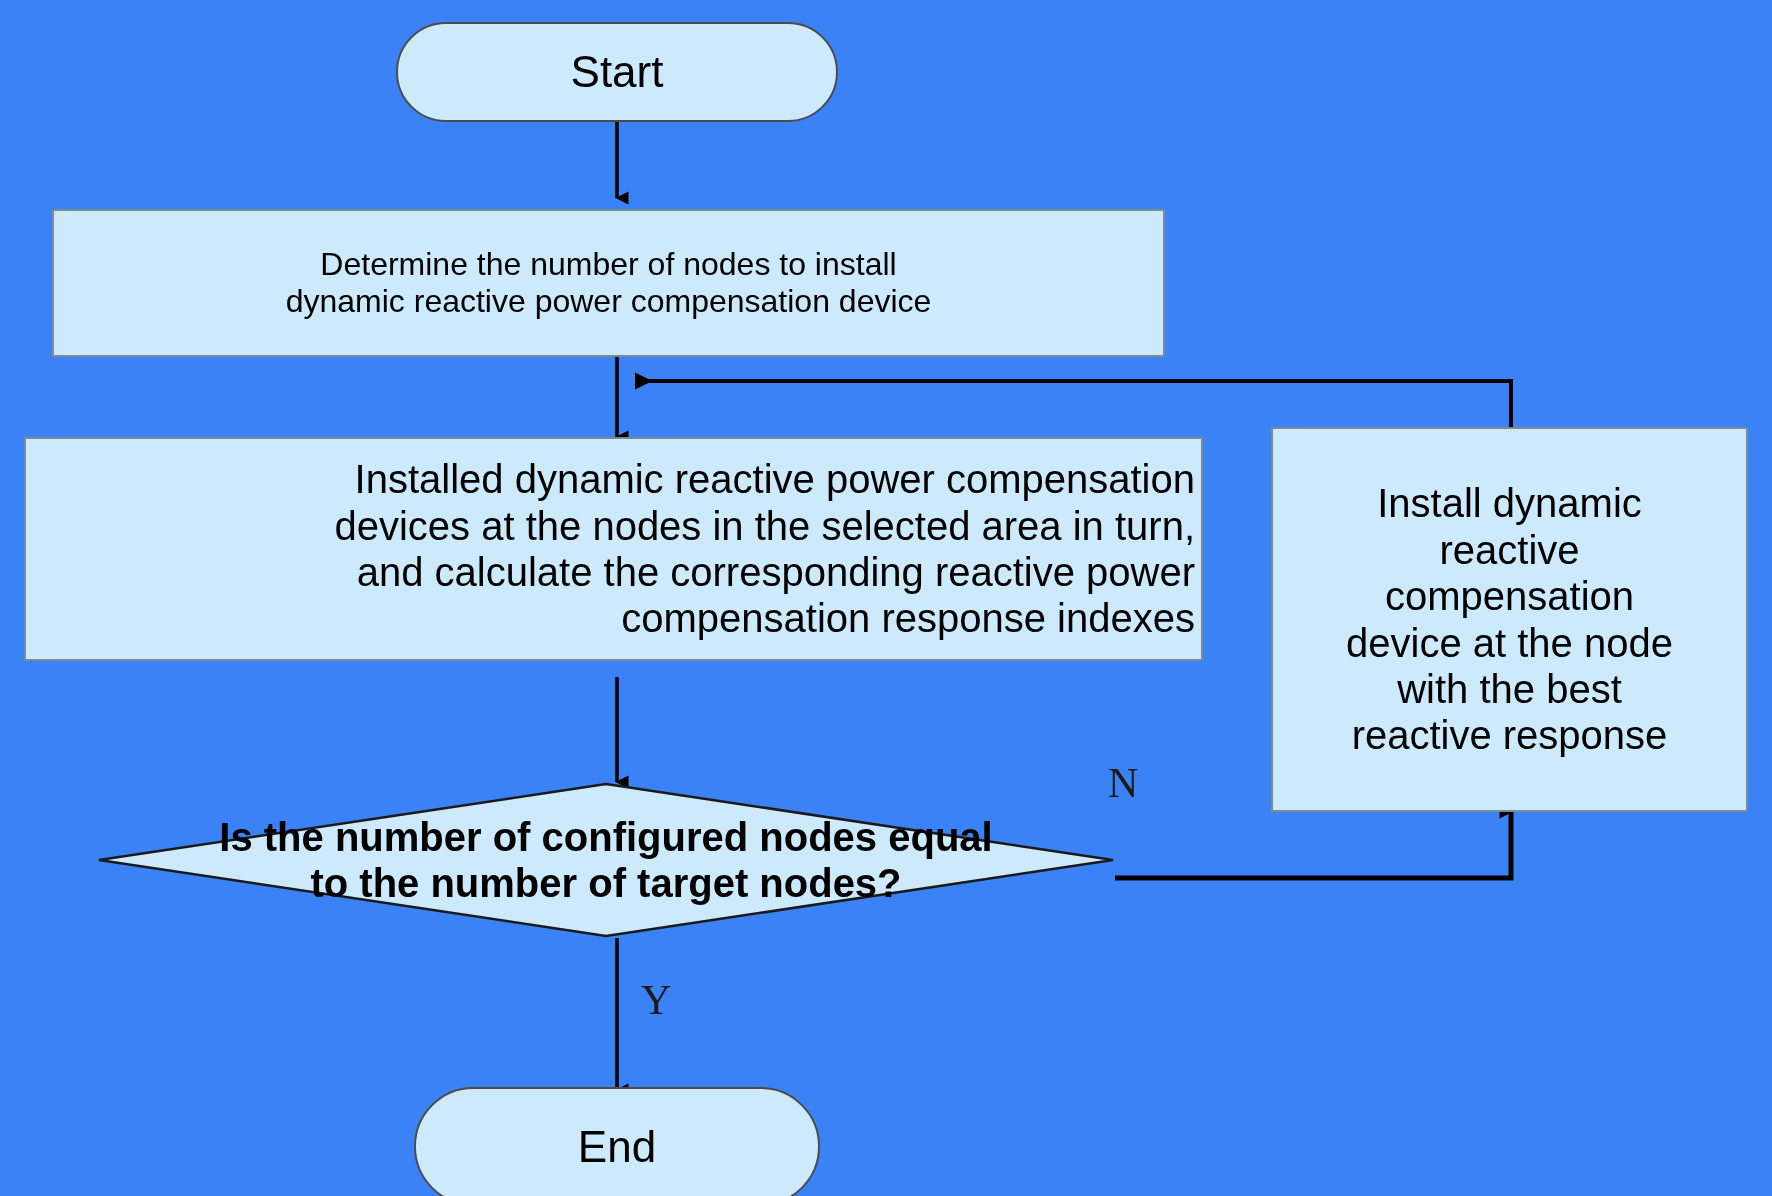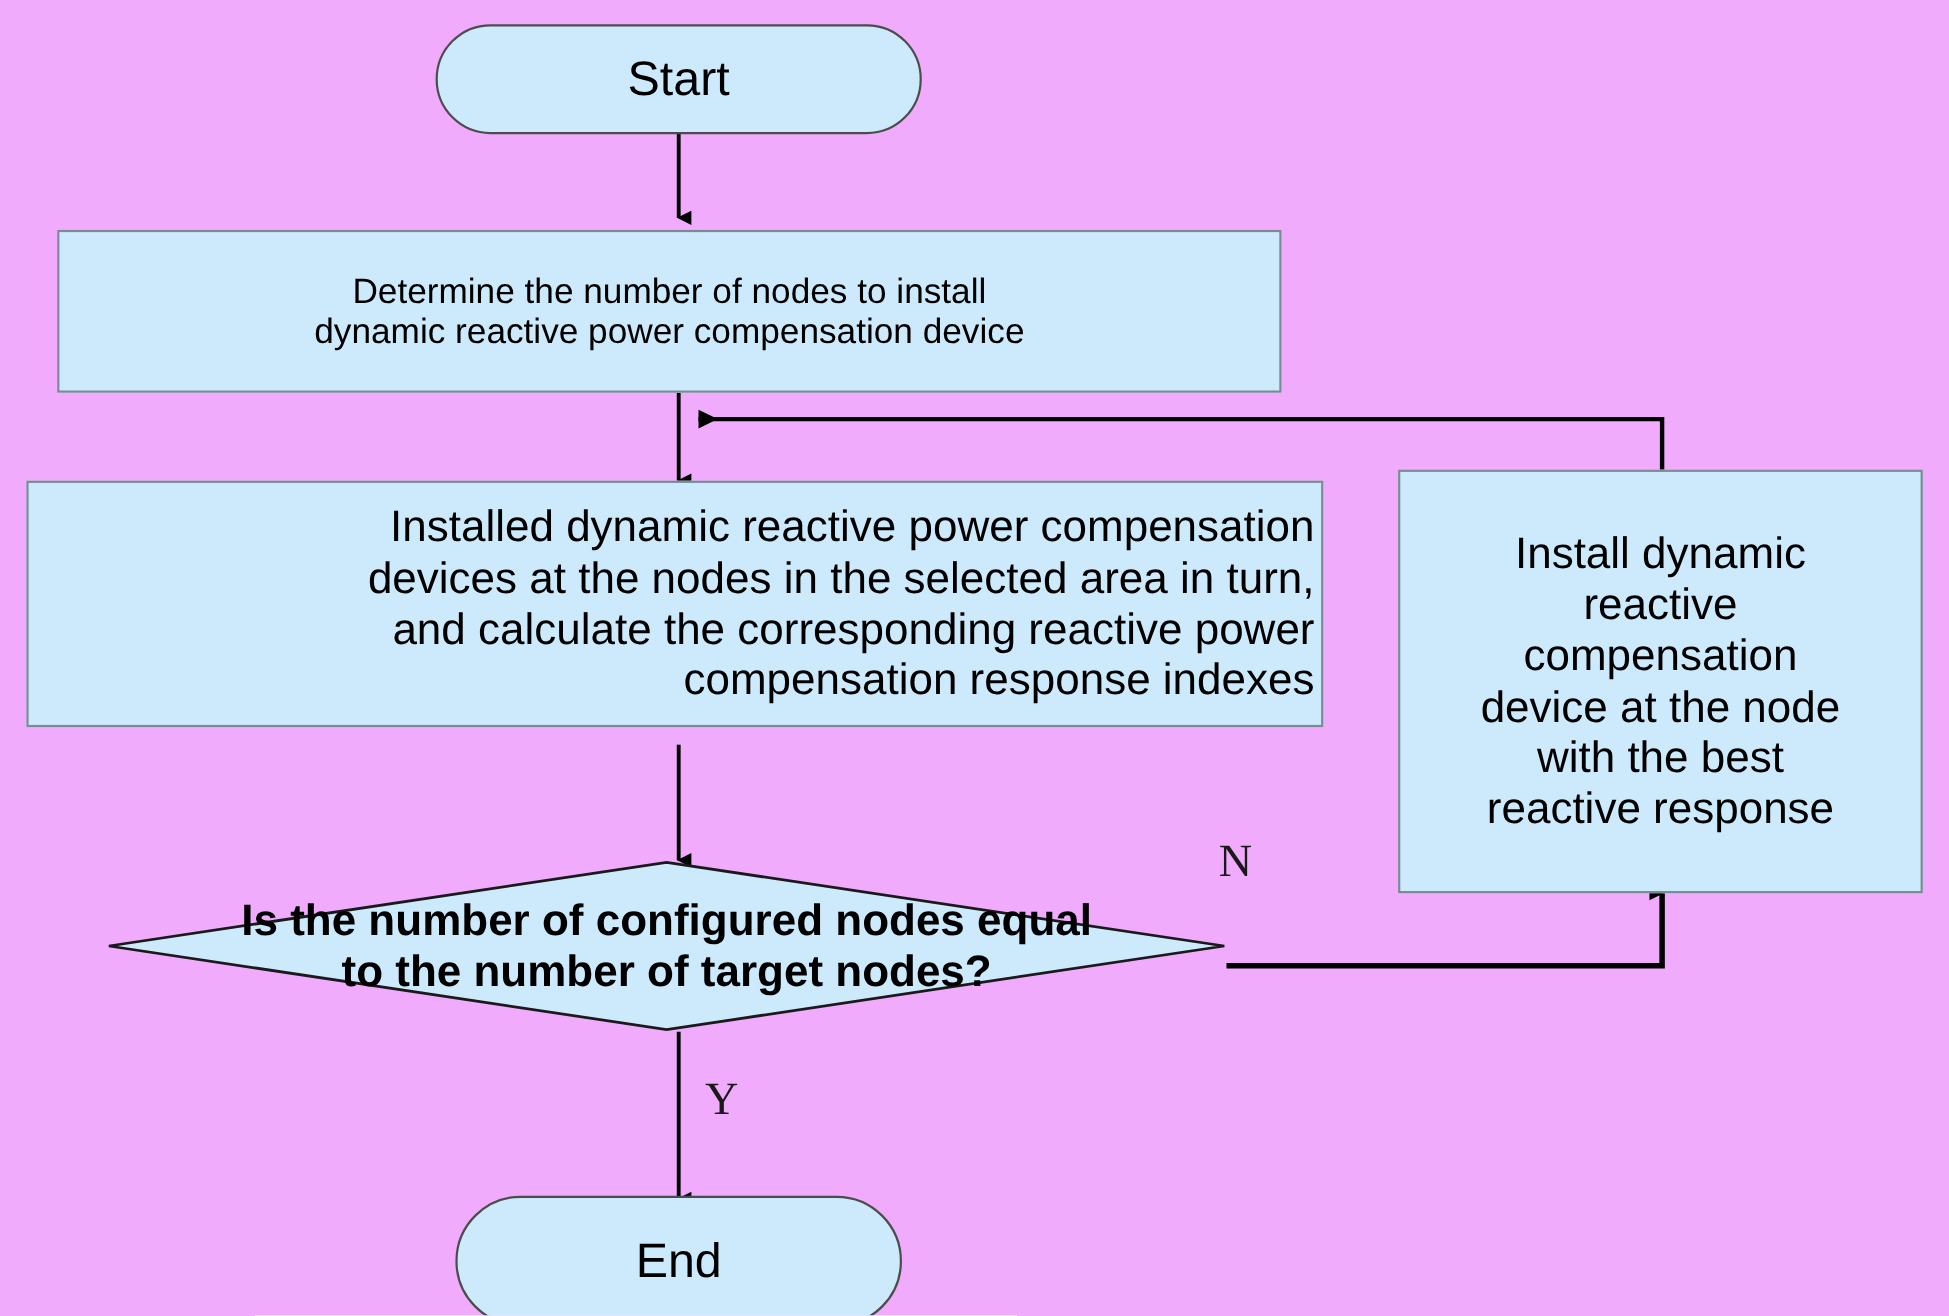--- a/index.html
+++ b/index.html
@@ -9,21 +9,21 @@
     background: #ffffff;
   }
   body {
     font-family: "Liberation Sans", sans-serif;
     -webkit-font-smoothing: antialiased;
   }
   #canvas {
     position: relative;
     width: 1772px;
     height: 1196px;
-    background: #f0abfc;
+    background: #3b82f6;
     overflow: hidden;
   }
   svg.edges {
     position: absolute;
     left: 0;
     top: 0;
     width: 1772px;
     height: 1196px;
     pointer-events: none;
   }

